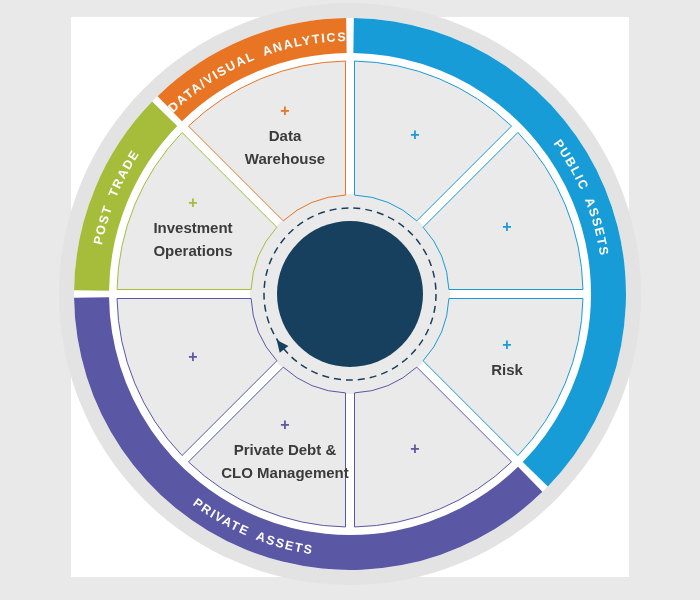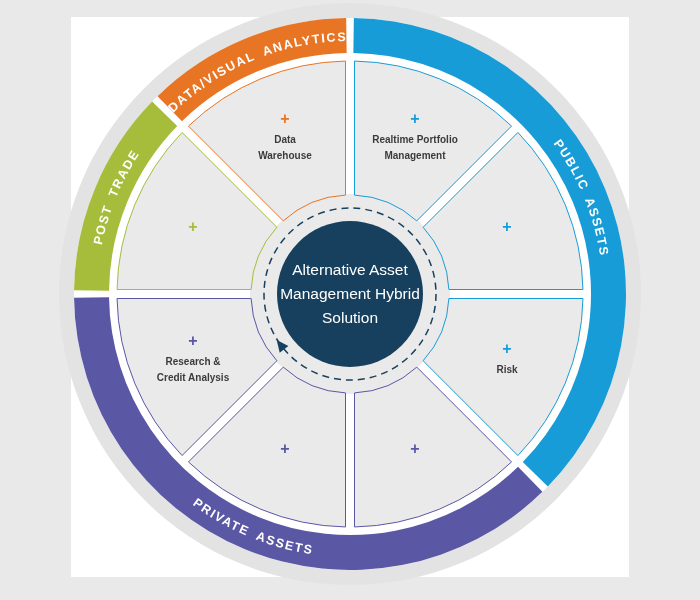--- a/index.html
+++ b/index.html
@@ -20,21 +20,21 @@
     font-size:12.5px;font-weight:700;fill:#ffffff;
     letter-spacing:1.6px;word-spacing:4px;
   }
   #labels{position:absolute;left:0;top:0;width:700px;height:600px;pointer-events:none;}
   .seg-label{
     position:absolute;transform:translate(-50%,-50%);
     width:172px;text-align:center;pointer-events:auto;cursor:pointer;
   }
   .seg-plus{display:block;font-size:16px;font-weight:700;line-height:1;margin-bottom:5px;}
   .seg-text{
-    font-size:10px;font-weight:700;color:#3b3b3b;line-height:1.55;
+    font-size:15px;font-weight:700;color:#3b3b3b;line-height:1.55;
     white-space:pre-line;
   }
   .hub-text{
     position:absolute;left:350px;top:294px;transform:translate(-50%,-50%);
     width:172px;text-align:center;color:#ffffff;
     font-size:15.5px;font-weight:400;line-height:1.55;white-space:pre-line;
   }
 </style>
 </head>
 <body>
@@ -65,46 +65,43 @@
       <text class="arc-label" text-anchor="middle"><textPath href="#tp-ccw" startOffset="43.75%" xlink:href="#tp-ccw">PRIVATE ASSETS</textPath></text>
       <text class="arc-label" text-anchor="middle"><textPath href="#tp-cw" startOffset="81.25%" xlink:href="#tp-cw">POST TRADE</textPath></text>
       <text class="arc-label" text-anchor="middle"><textPath href="#tp-cw" startOffset="93.75%" xlink:href="#tp-cw">DATA/VISUAL ANALYTICS</textPath></text>
       <circle cx="350" cy="294" r="86" fill="none" stroke="#17405e" stroke-width="1.5" stroke-dasharray="7 5"></circle>
       <polygon points="276.7,339.9 279.7,352.7 288.4,345.9" fill="#17405e"></polygon>
       <circle cx="350" cy="294" r="73" fill="#17405e"></circle>
     </svg>
   <div id="labels">
       <div class="seg-label" style="left: 415px; top: 137px;">
         <span class="seg-plus" style="color: rgb(24, 156, 216);">+</span>
-        <div class="seg-text">Realtime Portfolio
-Management</div>
       </div>
       <div class="seg-label" style="left: 507px; top: 229px;">
         <span class="seg-plus" style="color: rgb(24, 156, 216);">+</span>
       </div>
       <div class="seg-label" style="left: 507px; top: 359px;">
         <span class="seg-plus" style="color: rgb(24, 156, 216);">+</span>
         <div class="seg-text">Risk</div>
       </div>
       <div class="seg-label" style="left: 415px; top: 451px;">
         <span class="seg-plus" style="color: rgb(90, 87, 165);">+</span>
       </div>
       <div class="seg-label" style="left: 285px; top: 451px;">
         <span class="seg-plus" style="color: rgb(90, 87, 165);">+</span>
+        <div class="seg-text">Private Debt &amp;
+CLO Management</div>
       </div>
       <div class="seg-label" style="left: 193px; top: 359px;">
         <span class="seg-plus" style="color: rgb(90, 87, 165);">+</span>
-        <div class="seg-text">Research &amp;
-Credit Analysis</div>
       </div>
       <div class="seg-label" style="left: 193px; top: 229px;">
         <span class="seg-plus" style="color: rgb(166, 189, 59);">+</span>
+        <div class="seg-text">Investment
+Operations</div>
       </div>
       <div class="seg-label" style="left: 285px; top: 137px;">
         <span class="seg-plus" style="color: rgb(232, 117, 36);">+</span>
         <div class="seg-text">Data
 Warehouse</div>
       </div>
     </div>
-  <div class="hub-text">Alternative Asset
-Management Hybrid
-Solution</div>
 </div>
 
 </body></html>

